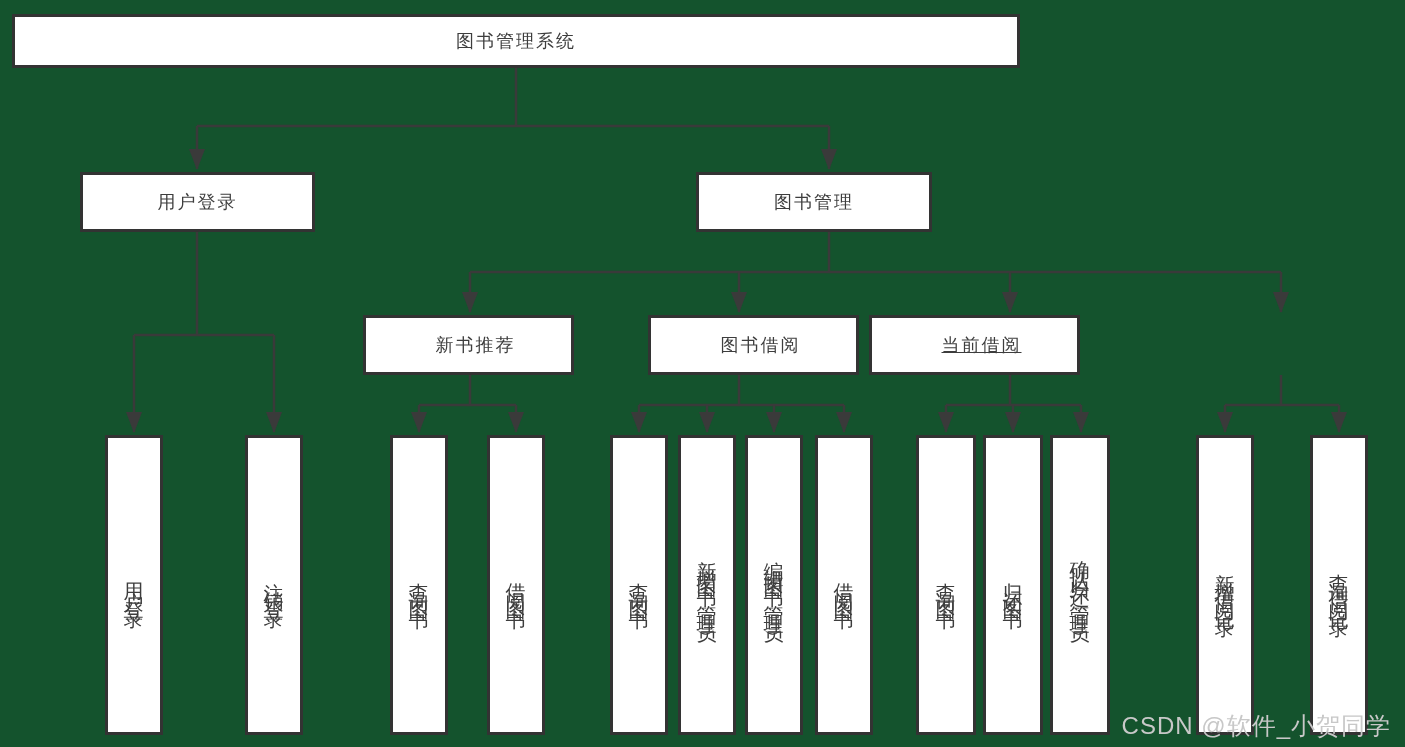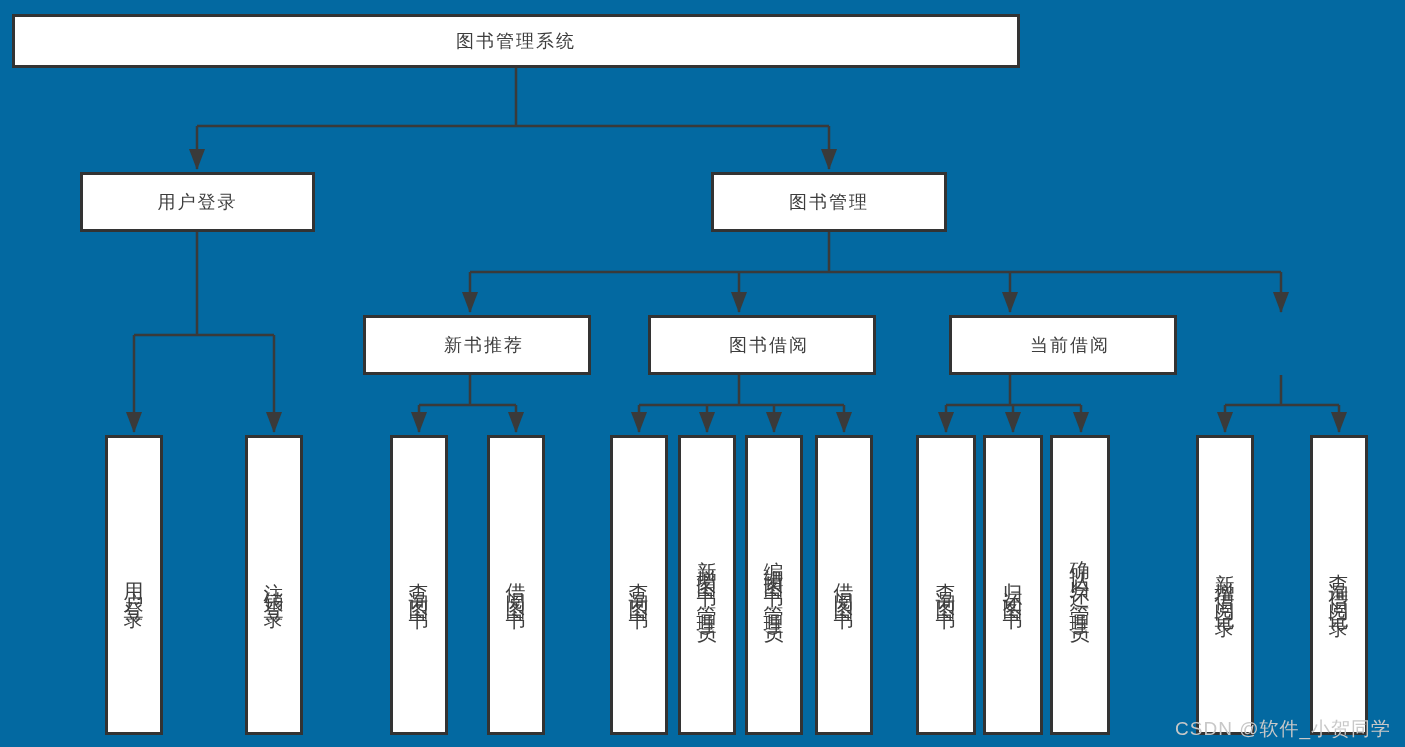--- a/index.html
+++ b/index.html
@@ -5,21 +5,21 @@
   html, body {
     margin: 0;
     padding: 0;
     background: #ffffff;
     font-family: "Liberation Sans", "DejaVu Sans", sans-serif;
   }
   .canvas {
     position: relative;
     width: 1405px;
     height: 747px;
-    background: #0369a1;
+    background: #14532d;
     overflow: hidden;
   }
   .connectors {
     position: absolute;
     left: 0;
     top: 0;
     width: 1405px;
     height: 747px;
   }
   .node {
@@ -32,35 +32,35 @@
     justify-content: center;
     color: #3d3d3d;
   }
   .node.h {
     font-size: 18px;
     letter-spacing: 2px;
     white-space: nowrap;
   }
   .node.root  { left: 12px;   top: 14px;  width: 1008px; height: 54px; }
   .node.lvl2  { height: 60px; top: 172px; }
-  .node.lvl3  { height: 60px; top: 315px; width: 228px; padding-left: 14px; }
+  .node.lvl3  { height: 60px; top: 315px; width: 211px; padding-left: 14px; }
   .node.leaf  { top: 435px; width: 58px; height: 300px; }
   .node.leaf .vtext {
     writing-mode: vertical-rl;
     text-orientation: mixed;
     font-size: 20px;
     letter-spacing: 9px;
     line-height: 1;
     color: #3d3d3d;
   }
   .watermark {
     position: absolute;
     right: 14px;
     bottom: 5px;
-    font-size: 19px;
+    font-size: 24px;
     color: #c8c8c8;
     letter-spacing: 1px;
     white-space: nowrap;
     pointer-events: none;
     margin-top: 37px;
   }
 </style>
 </head>
 <body>
 
@@ -105,25 +105,25 @@
 
       <path d="M1281,375 L1281,405 M1225,405 L1339,405"></path>
       <path d="M1225,405 L1225,432" marker-end="url(#arrow)"></path>
       <path d="M1339,405 L1339,432" marker-end="url(#arrow)"></path>
     </g>
   </svg>
 
   <div class="node root h">图书管理系统</div>
 
   <div class="node lvl2 h" style="left:80px;  width:235px;">用户登录</div>
-  <div class="node lvl2 h" style="left:711px; width:236px;">图书管理</div>
+  <div class="node lvl2 h" style="left:696px; width:236px;">图书管理</div>
 
   <div class="node lvl3 h" style="left:363px;">新书推荐</div>
   <div class="node lvl3 h" style="left:632px;margin-left:16px;">图书借阅</div>
-  <div class="node lvl3 h" style="left:949px;">当前借阅</div>
+  <div class="node lvl3 h" style="left:869px;text-decoration:underline;">当前借阅</div>
 
   <div class="node leaf" style="left:105px;">
     <span class="vtext">用户登录</span>
   </div>
   <div class="node leaf" style="left:245px;">
     <span class="vtext">注销登录</span>
   </div>
 
   <div class="node leaf" style="left:390px;">
     <span class="vtext">查询图书</span>

